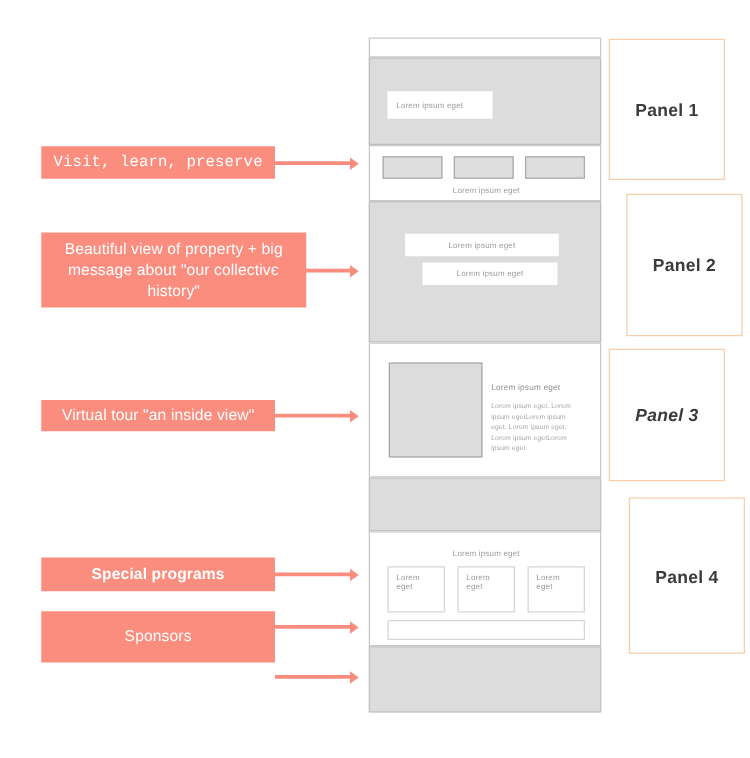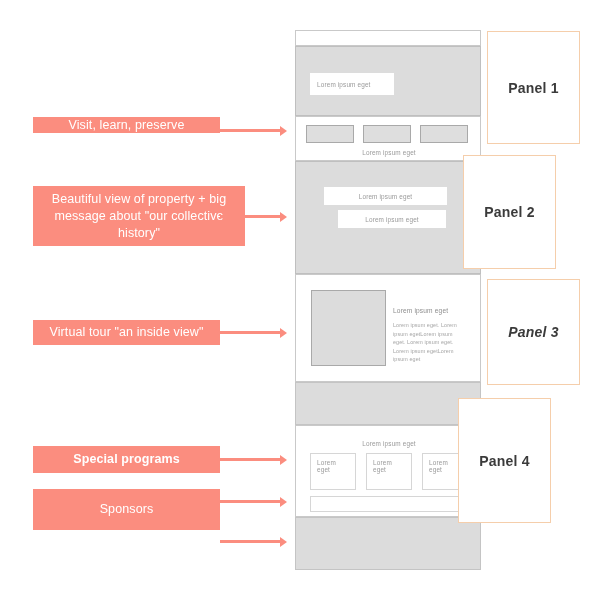--- a/index.html
+++ b/index.html
@@ -167,21 +167,21 @@
     font-weight: bold;
     color: #3b3b3b;
     letter-spacing: 0.2px;
   }
 </style>
 </head>
 <body>
 
 <div id="canvas">
 
-  <div class="note" style="left:33px; top:117px; width:187px; height:16px;">
+  <div class="note" style="left:33px; top:117px; width:187px; height:26px;font-family:Liberation Mono, monospace;">
     <span>Visit, learn, preserve</span>
   </div>
 
   <div class="note" style="left:33px; top:186px; width:212px; height:60px;">
     <span>Beautiful view of property + big message about "our collective history"</span>
   </div>
 
   <div class="note" style="left:33px; top:320px; width:187px; height:25px;">
     <span>Virtual tour "an inside view"</span>
   </div>
@@ -275,25 +275,25 @@
       <div class="wf-box box-white-bd" style="left:14px; top:70px; width:158px; height:16px;"></div>
     </div>
 
     <div class="wf-band band-gray-plain" style="top:487px; height:53px;"></div>
   </div>
 
   <div class="panel" style="left:487px; top:31px; width:93px; height:113px;">
     <span class="panel-label">Panel 1</span>
   </div>
 
-  <div class="panel" style="left:463px; top:155px; width:93px; height:114px;">
+  <div class="panel" style="left:501px; top:155px; width:93px; height:114px;">
     <span class="panel-label">Panel 2</span>
   </div>
 
   <div class="panel" style="left:487px; top:279px; width:93px; height:106px;font-style:italic;">
     <span class="panel-label">Panel 3</span>
   </div>
 
-  <div class="panel" style="left:458px; top:398px; width:93px; height:125px;">
+  <div class="panel" style="left:503px; top:398px; width:93px; height:125px;">
     <span class="panel-label">Panel 4</span>
   </div>
 
 </div>
 
 </body></html>

